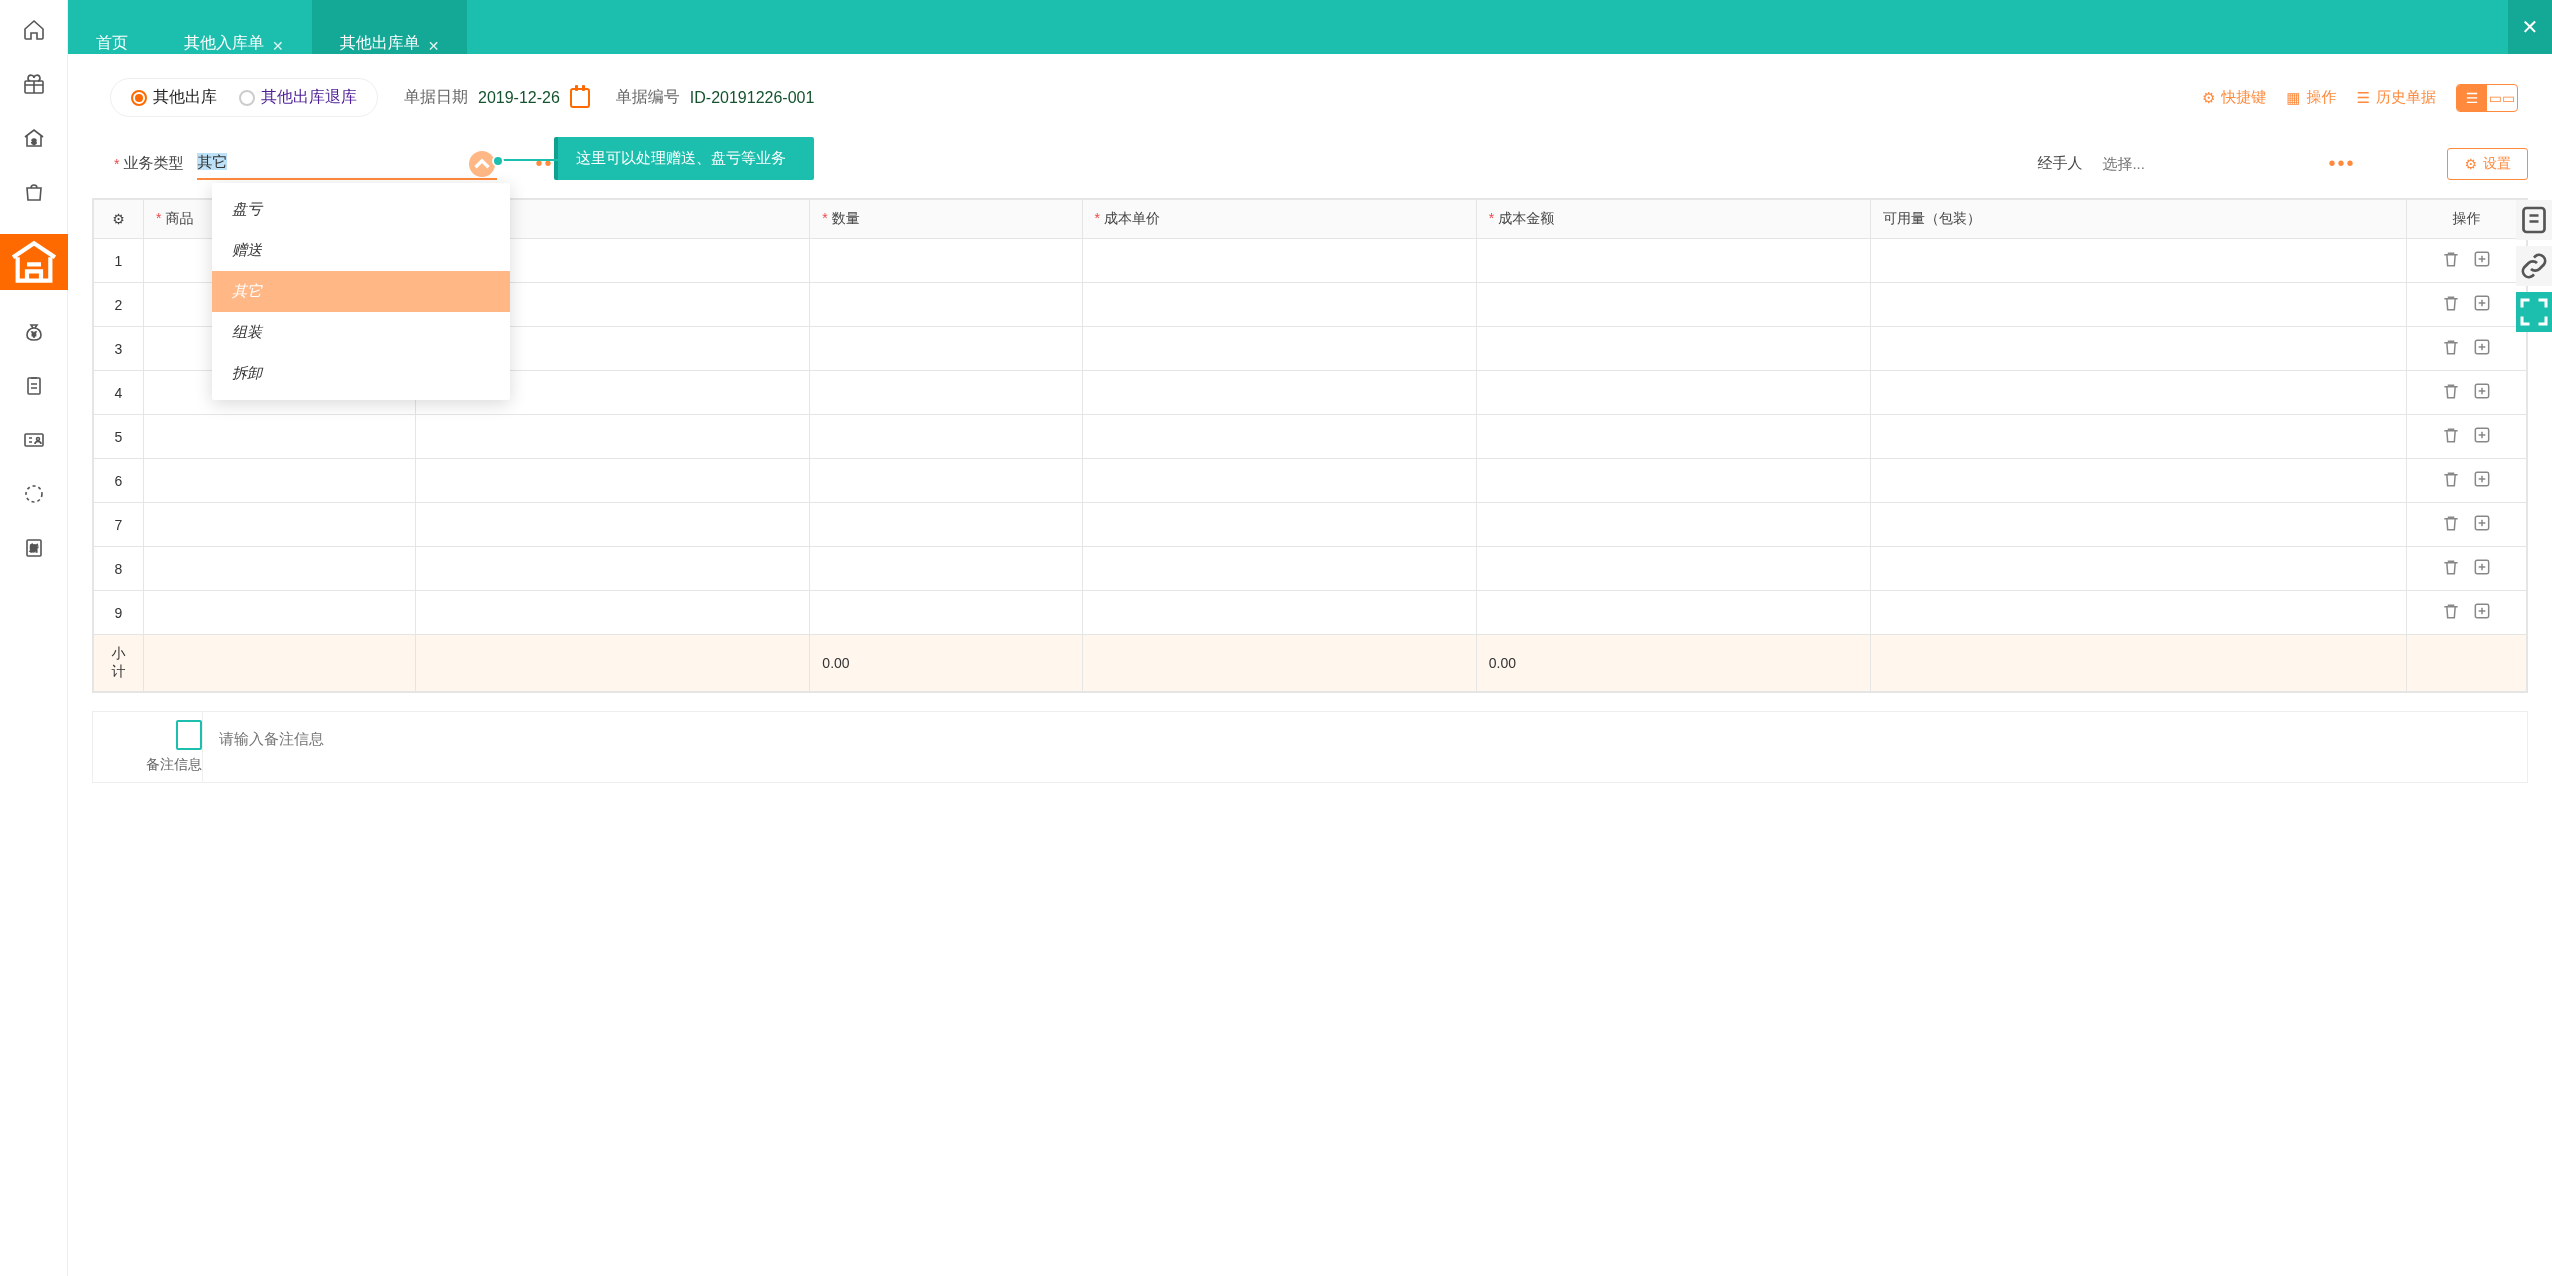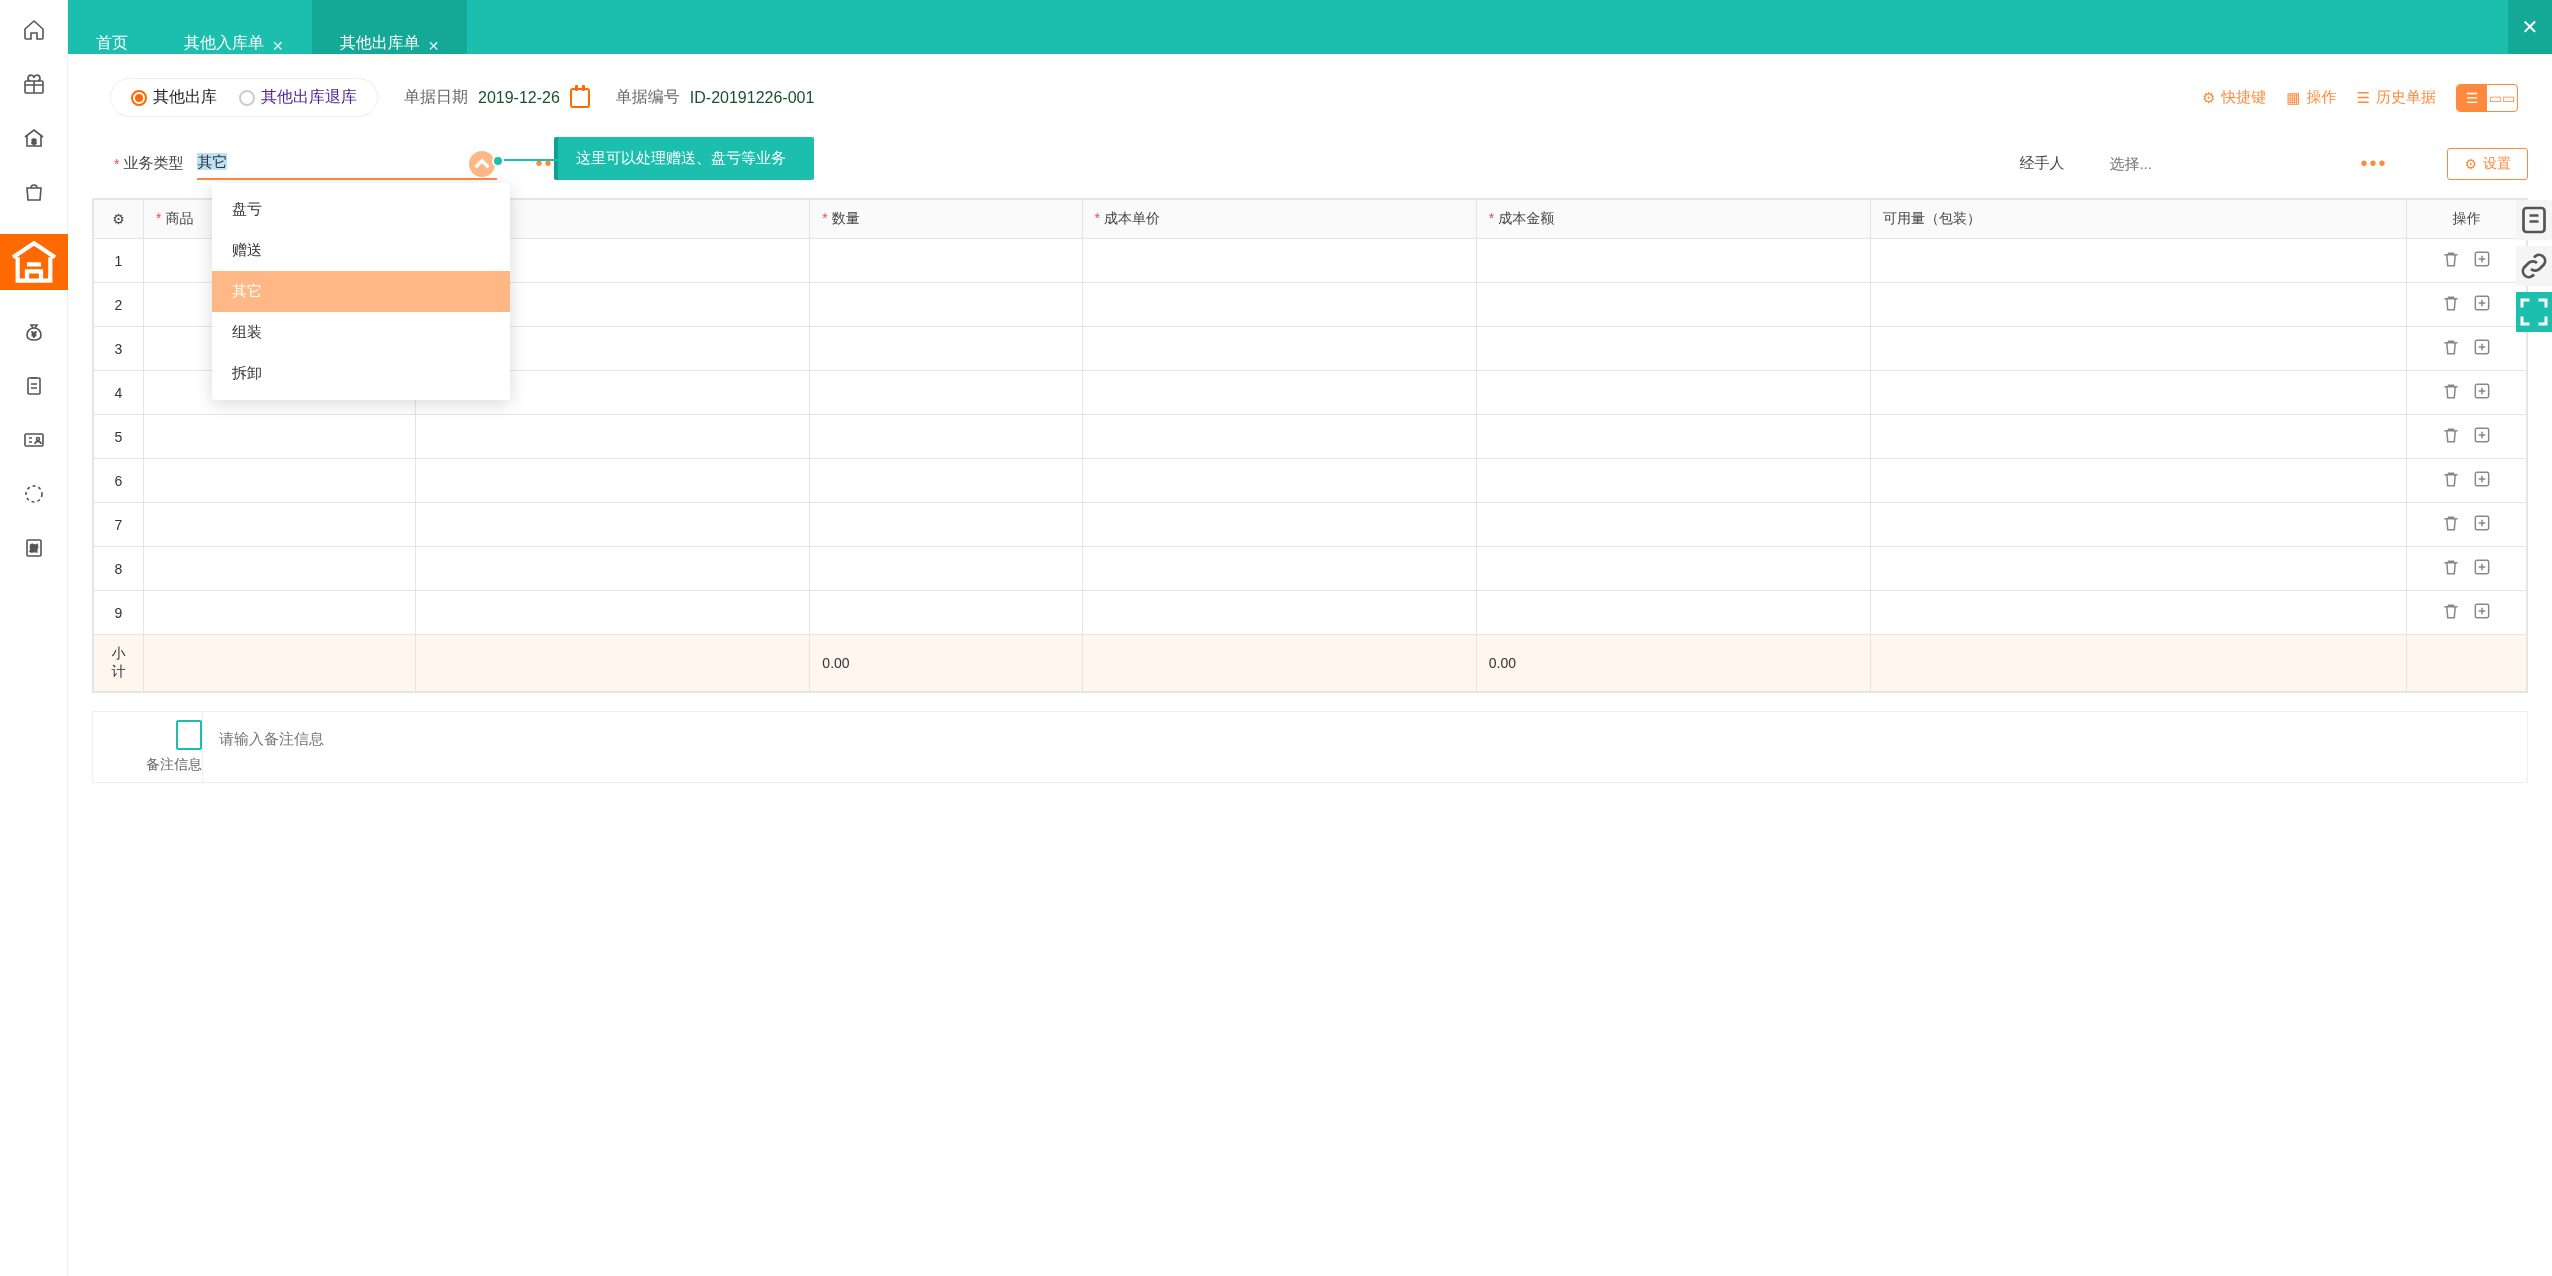--- a/index.html
+++ b/index.html
@@ -35,28 +35,28 @@
 .tool { display: flex; align-items: center; gap: 6px; color: #ff8a3d; font-size: 15px; cursor: pointer; }
 .view-toggle { display: flex; border: 1px solid #ff8a3d; border-radius: 4px; overflow: hidden; }
 .view-toggle .seg { width: 30px; height: 26px; display: flex; align-items: center; justify-content: center; cursor: pointer; color: #ff8a3d; }
 .view-toggle .seg.active { background: #ff8a3d; color: #fff; }
 .formrow { display: flex; align-items: center; margin: 20px 0 10px 22px; position: relative; }
 .req { color: #f04848; margin-right: 4px; }
 .lbl { color: #444; font-size: 15px; margin-right: 14px; }
 .sel-input { width: 300px; border: none; border-bottom: 2px solid #ff8a3d; padding: 6px 0; font-size: 15px; outline: none; background: transparent; }
 .sel-input .hl { background: #bde2f7; }
 .chev { width: 26px; height: 26px; border-radius: 50%; background: #ffb786; color: #fff; display: flex; align-items: center; justify-content: center; margin-left: -28px; cursor: pointer; position: relative; z-index: 2; }
-.dropdown { position: absolute; top: 36px; left: 98px; width: 298px; background: #fff; box-shadow: 0 4px 18px rgba(0,0,0,.15); border-radius: 2px; z-index: 20; padding: 6px 0; }
+.dropdown { position: absolute; top: 36px; left: 98px; width: 298px; background: #fff; box-shadow: 0 4px 18px rgba(0,0,0,.15); border-radius: 2px; z-index: 20; padding: 6px 0; font-style: italic; }
 .dropdown .opt { padding: 11px 20px; font-size: 15px; cursor: pointer; }
 .dropdown .opt.sel { background: #ffb786; color: #fff; }
 .tooltip { position: absolute; left: 440px; top: -10px; background: #1cbfae; color: #fff; padding: 12px 18px; border-left: 4px solid #0fa08f; font-size: 15px; width: 260px; border-radius: 2px; z-index: 15; }
 .tooltip::before { content: ""; position: absolute; left: -60px; top: 50%; width: 60px; height: 2px; background: #1cbfae; }
 .tooltip::after { content: ""; position: absolute; left: -66px; top: 50%; margin-top: -4px; width: 8px; height: 8px; border-radius: 50%; background: #1cbfae; border: 2px solid #fff; }
 .dots { color: #ff8a3d; font-size: 20px; letter-spacing: 2px; cursor: pointer; margin: 0 40px; }
-.handler { display: flex; align-items: center; gap: 31px; margin-left: auto; margin-right: 60px; }
+.handler { display: flex; align-items: center; gap: 6px; margin-left: auto; margin-right: 92px; }
 .handler input { border: none; outline: none; font-size: 15px; width: 220px; }
 .settings-btn { border: 1px solid #ff8a3d; color: #ff8a3d; padding: 6px 16px; border-radius: 3px; cursor: pointer; display: flex; align-items: center; gap: 6px; font-size: 14px; }
 .table-wrap { border: 1px solid #e5e5e5; margin: 8px 0 0 0; flex-shrink: 0; }
 table { width: 100%; border-collapse: collapse; font-size: 14px; }
 th, td { border: 1px solid #e5e5e5; padding: 10px 12px; text-align: left; background: #fff; }
 th { background: #fafafa; font-weight: 400; color: #444; }
 .col-idx { width: 50px; text-align: center; }
 .col-op { width: 120px; text-align: center; }
 .icon-btn { display: inline-flex; width: 20px; height: 20px; align-items: center; justify-content: center; color: #888; cursor: pointer; margin: 0 4px; }
 tr.subtotal td { background: #fff6ee; }

